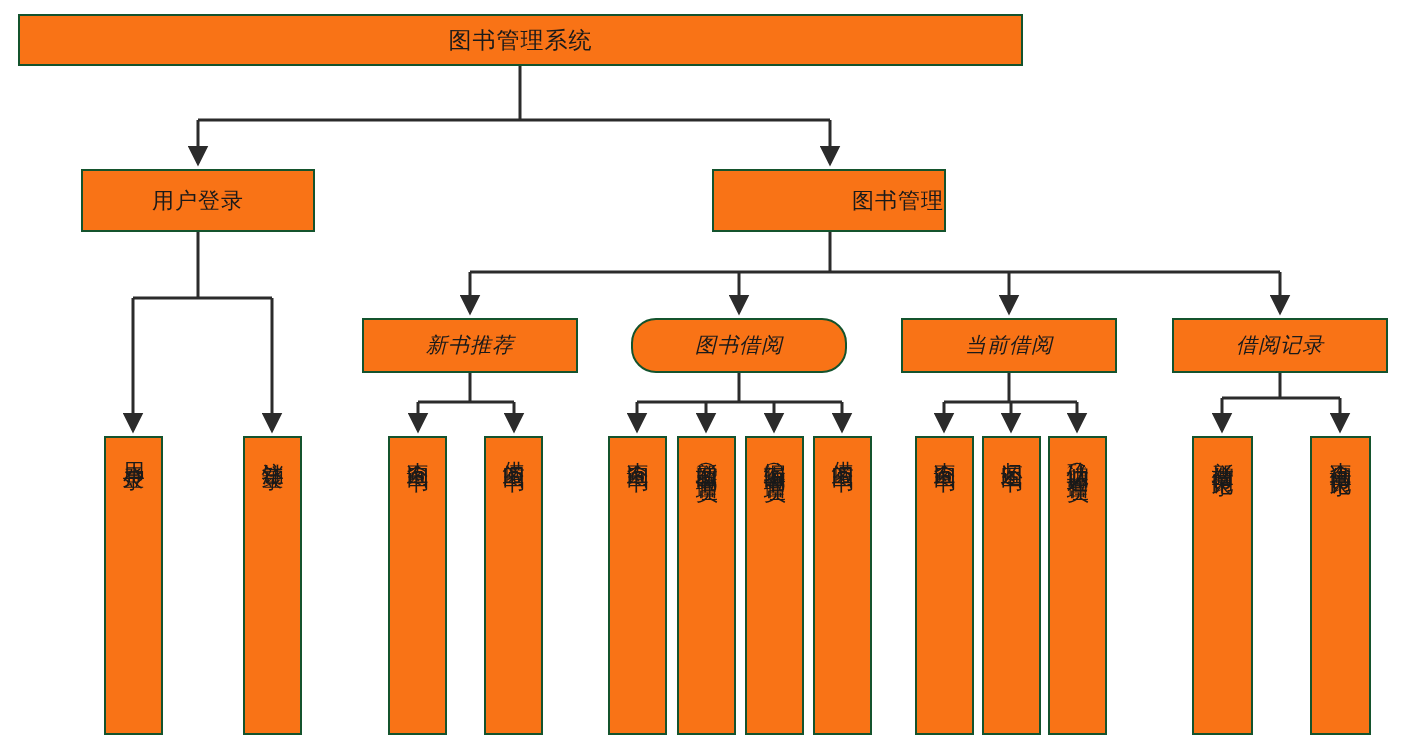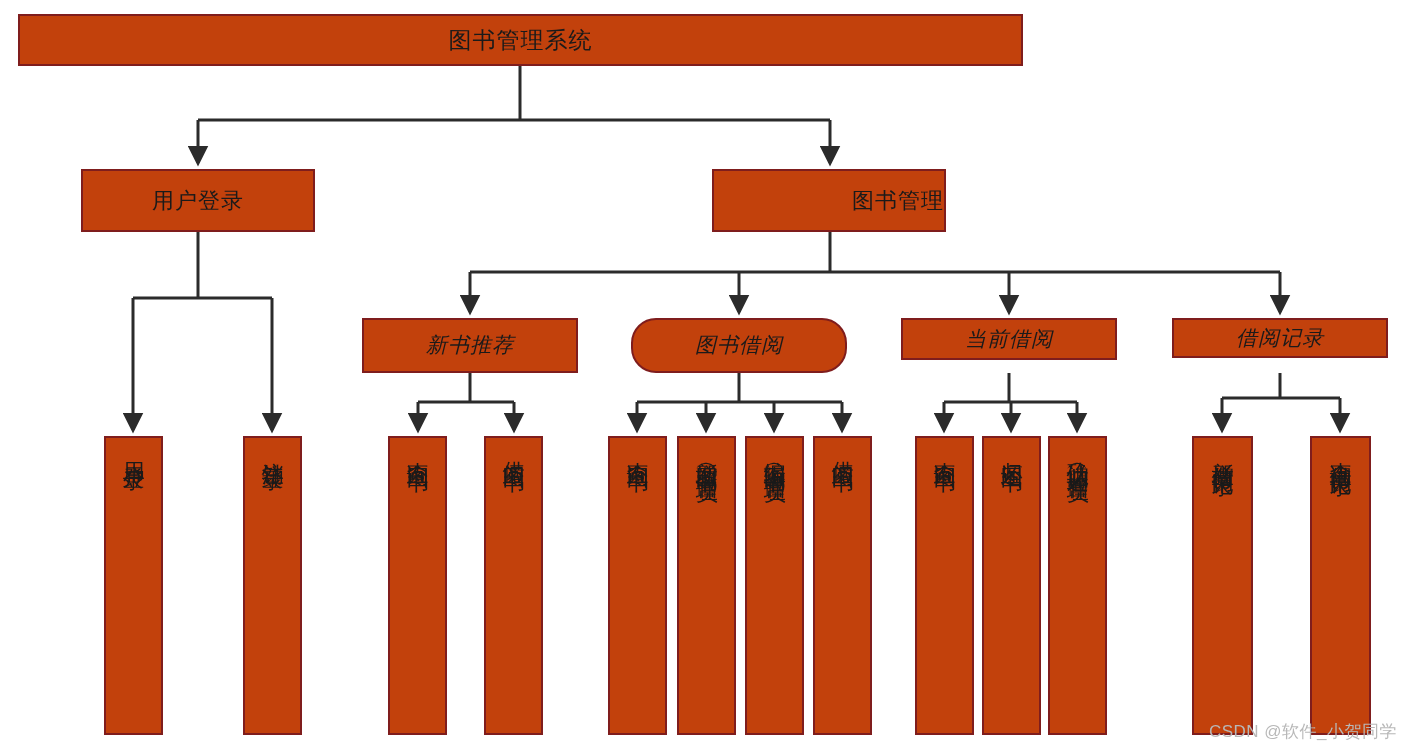--- a/index.html
+++ b/index.html
@@ -20,22 +20,22 @@
   #tree-svg {
     position: absolute;
     left: 0;
     top: 0;
     width: 1405px;
     height: 747px;
   }
   .node-box {
     position: absolute;
     box-sizing: border-box;
-    border: 2px solid #7f1d1d;
-    background: #c2410c;
+    border: 2px solid #14532d;
+    background: #f97316;
     display: flex;
     align-items: center;
     justify-content: center;
     color: #1a1a1a;
   }
   .node-label {
     display: block;
     text-align: center;
     line-height: 1.08;
     letter-spacing: 1px;
@@ -139,24 +139,24 @@
   <div class="node-box node-mid" style="left:712px; top:169px; width:234px; height:63px;justify-content:flex-end;">
     <span class="node-label">图书管理</span>
   </div>
 
   <div class="node-box node-sub" style="left:362px; top:318px; width:216px; height:55px;">
     <span class="node-label">新书推荐</span>
   </div>
   <div class="node-box node-sub" style="left:631px; top:318px; width:216px; height:55px;border-radius:25px;">
     <span class="node-label">图书借阅</span>
   </div>
-  <div class="node-box node-sub" style="left:901px; top:318px; width:216px; height:42px;">
+  <div class="node-box node-sub" style="left:901px; top:318px; width:216px; height:55px;">
     <span class="node-label">当前借阅</span>
   </div>
-  <div class="node-box node-sub" style="left:1172px; top:318px; width:216px; height:40px;align-items:center;">
+  <div class="node-box node-sub" style="left:1172px; top:318px; width:216px; height:55px;align-items:center;">
     <span class="node-label">借阅记录</span>
   </div>
 
   <div class="node-box node-leaf" style="left:104px; top:436px; width:59px; height:299px;">
     <span class="node-label">用户登录</span>
   </div>
   <div class="node-box node-leaf" style="left:243px; top:436px; width:59px; height:299px;">
     <span class="node-label">注销登录</span>
   </div>
 
@@ -190,15 +190,14 @@
     <span class="node-label">确认归还（管理员）</span>
   </div>
 
   <div class="node-box node-leaf" style="left:1192px; top:436px; width:61px; height:299px;">
     <span class="node-label">新增借阅记录</span>
   </div>
   <div class="node-box node-leaf" style="left:1310px; top:436px; width:61px; height:299px;">
     <span class="node-label">查询借阅记录</span>
   </div>
 
-  <div id="watermark">CSDN @软件_小贺同学</div>
 
 </div>
 
 </body></html>

